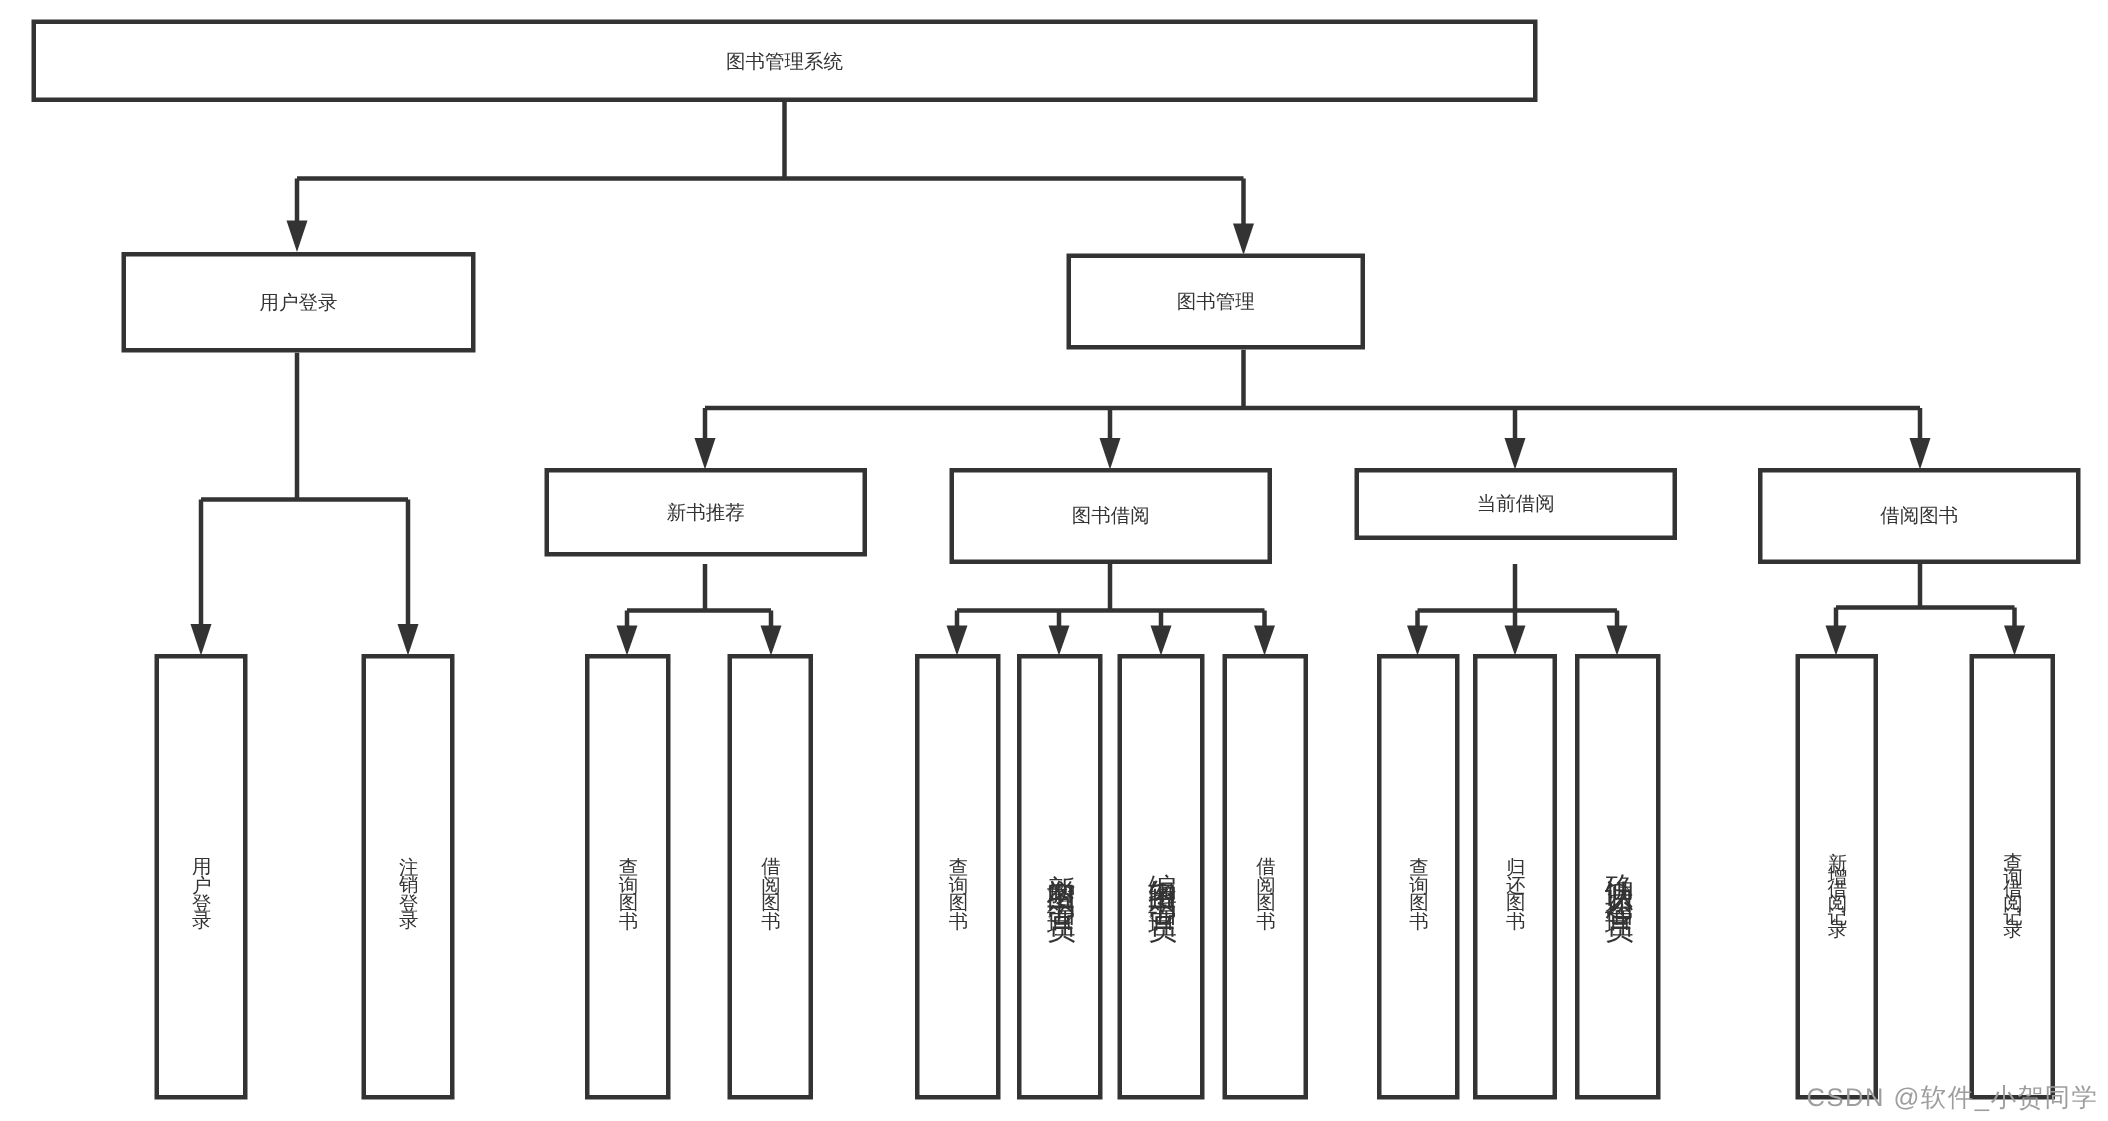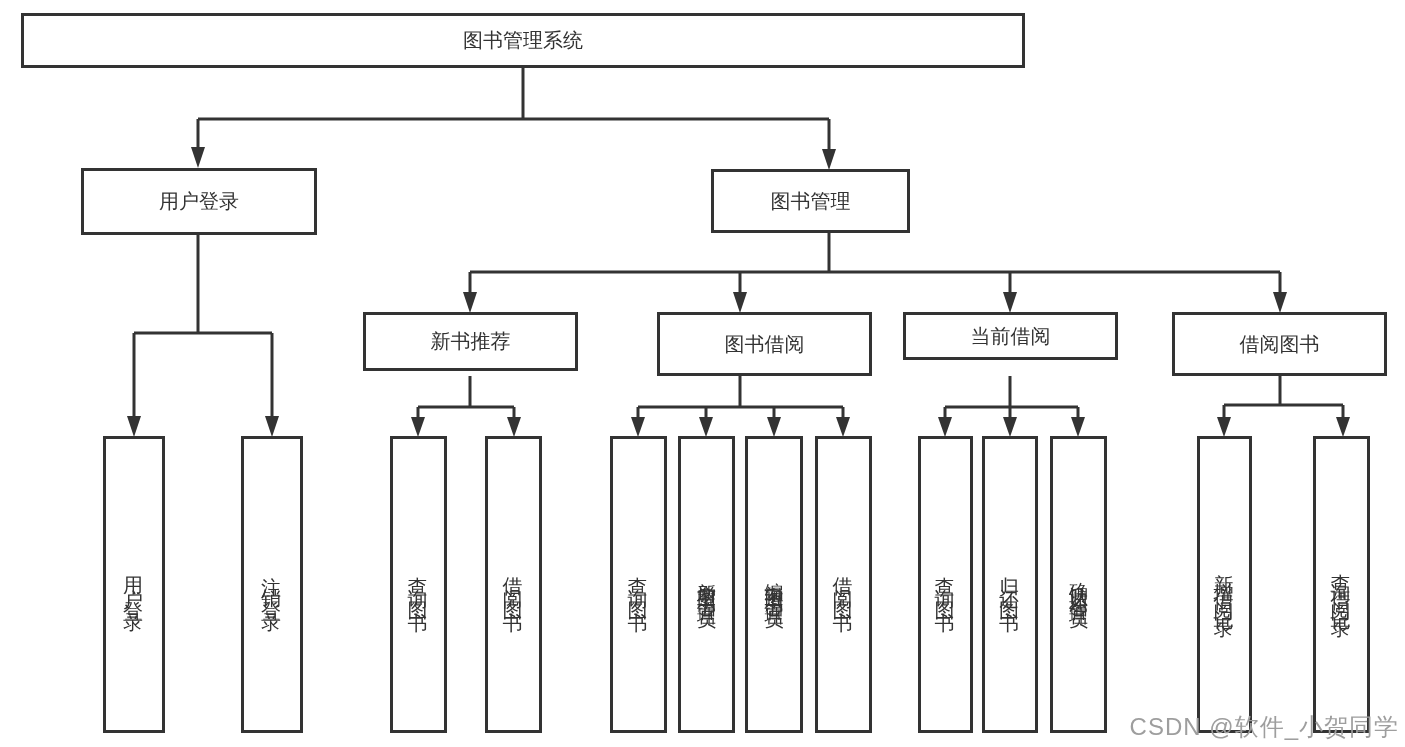--- a/index.html
+++ b/index.html
@@ -18,38 +18,38 @@
     width: 1405px; height: 747px;
   }
   .node {
     position: absolute;
     background: #ffffff;
     border: 3px solid #333333;
     color: #333333;
     display: flex;
     align-items: center;
     justify-content: center;
-    font-size: 20px;
+    font-size: 13px;
     text-align: center;
     white-space: nowrap;
   }
   .vert {
     writing-mode: vertical-rl;
     text-orientation: mixed;
     white-space: normal;
   }
   .sp4 { letter-spacing: 12px; }
   .sp6 { letter-spacing: 9px; }
   .sp9 { letter-spacing: 4px; font-size: 19px; }
   .watermark {
     position: absolute;
     right: 6px;
     bottom: 4px;
     color: #9e9e9e;
-    font-size: 24px;
+    font-size: 17px;
     letter-spacing: 1px;
   }
 </style>
 </head>
 <body>
 
 <div class="canvas">
 
   <svg class="connectors" viewBox="0 0 1405 747" fill="none" stroke="#333333" stroke-width="3">
 
@@ -126,21 +126,21 @@
       <polygon points="1336,417 1350,417 1343,437" fill="#333333" stroke="none"></polygon>
     </g>
   </svg>
 
   <div class="node" style="left:21px; top:13px; width:1004px; height:55px;">图书管理系统</div>
 
   <div class="node" style="left:81px; top:168px; width:236px; height:67px;">用户登录</div>
   <div class="node" style="left:711px; top:169px; width:199px; height:64px;">图书管理</div>
 
   <div class="node" style="left:363px; top:312px; width:215px; height:59px;">新书推荐</div>
-  <div class="node" style="left:633px; top:312px; width:215px; height:64px;margin-left:24px;">图书借阅</div>
+  <div class="node" style="left:633px; top:312px; width:215px; height:64px;">图书借阅</div>
   <div class="node" style="left:903px; top:312px; width:215px; height:48px;">当前借阅</div>
   <div class="node" style="left:1172px; top:312px; width:215px; height:64px;">借阅图书</div>
 
   <div class="node vert sp4" style="left:103px; top:436px; width:62px; height:297px;">用户登录</div>
   <div class="node vert sp4" style="left:241px; top:436px; width:62px; height:297px;">注销登录</div>
 
   <div class="node vert sp4" style="left:390px; top:436px; width:57px; height:297px;">查询图书</div>
   <div class="node vert sp4" style="left:485px; top:436px; width:57px; height:297px;">借阅图书</div>
 
   <div class="node vert sp4" style="left:610px; top:436px; width:57px; height:297px;">查询图书</div>

